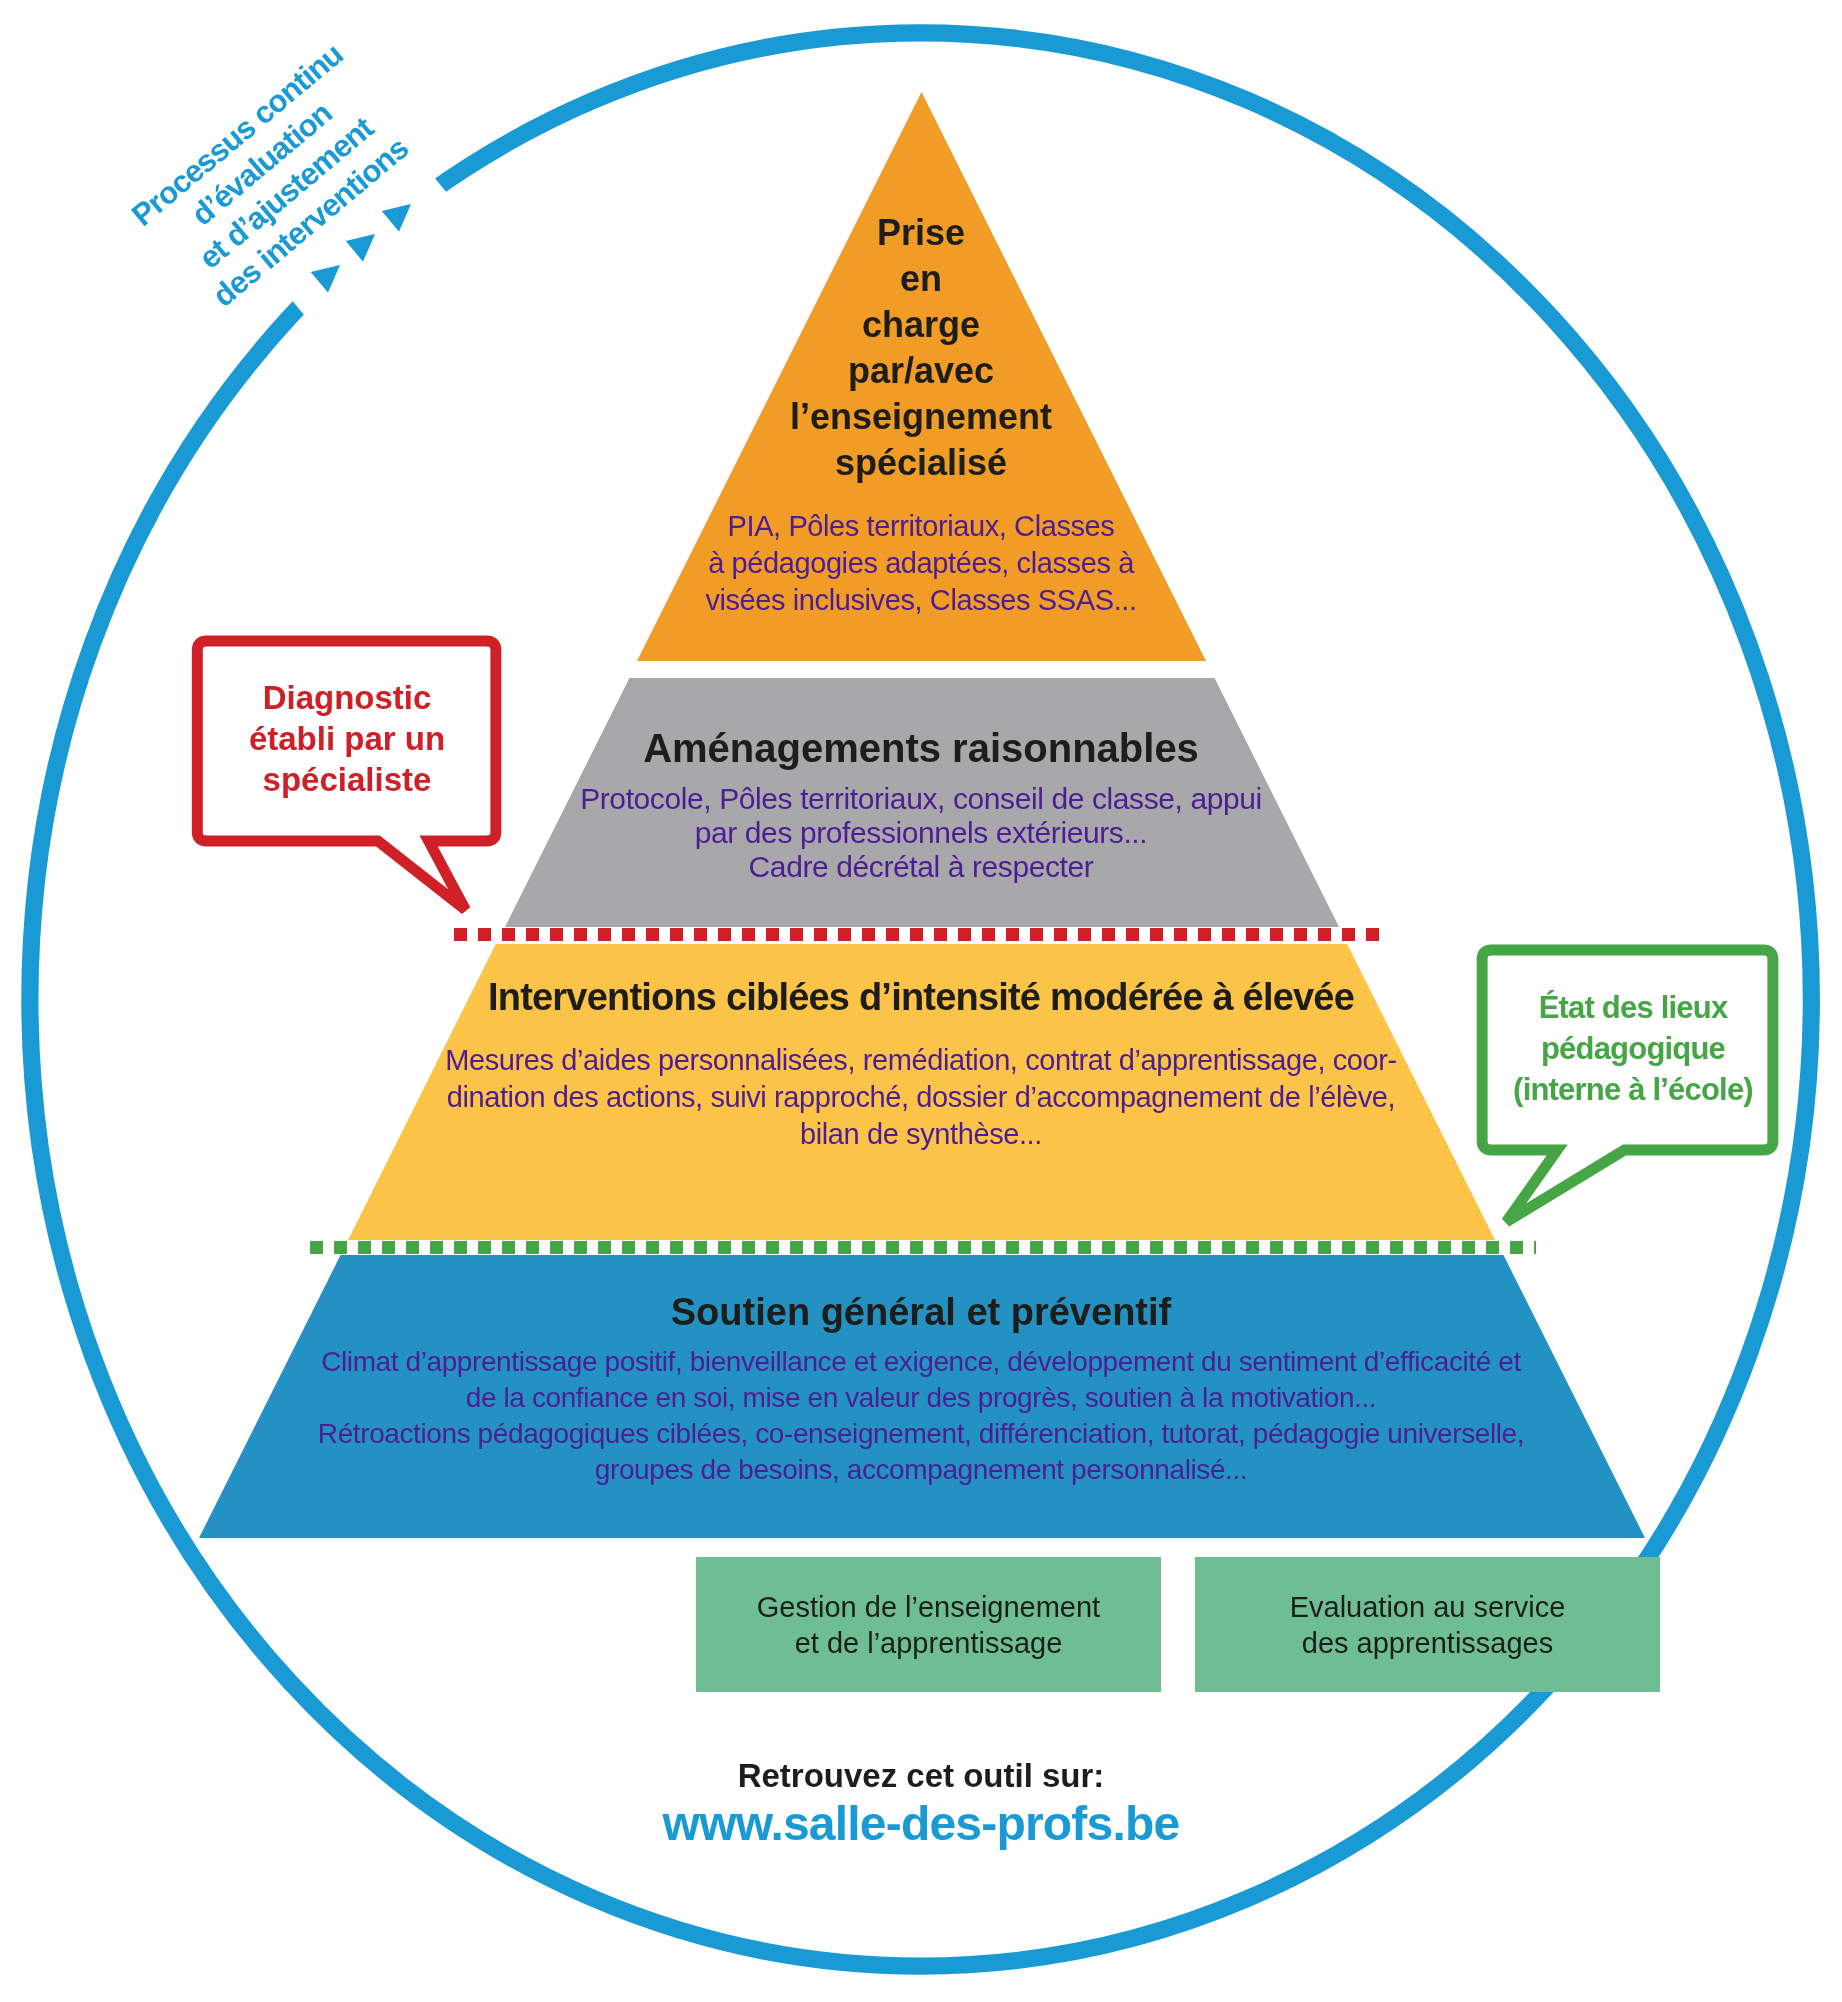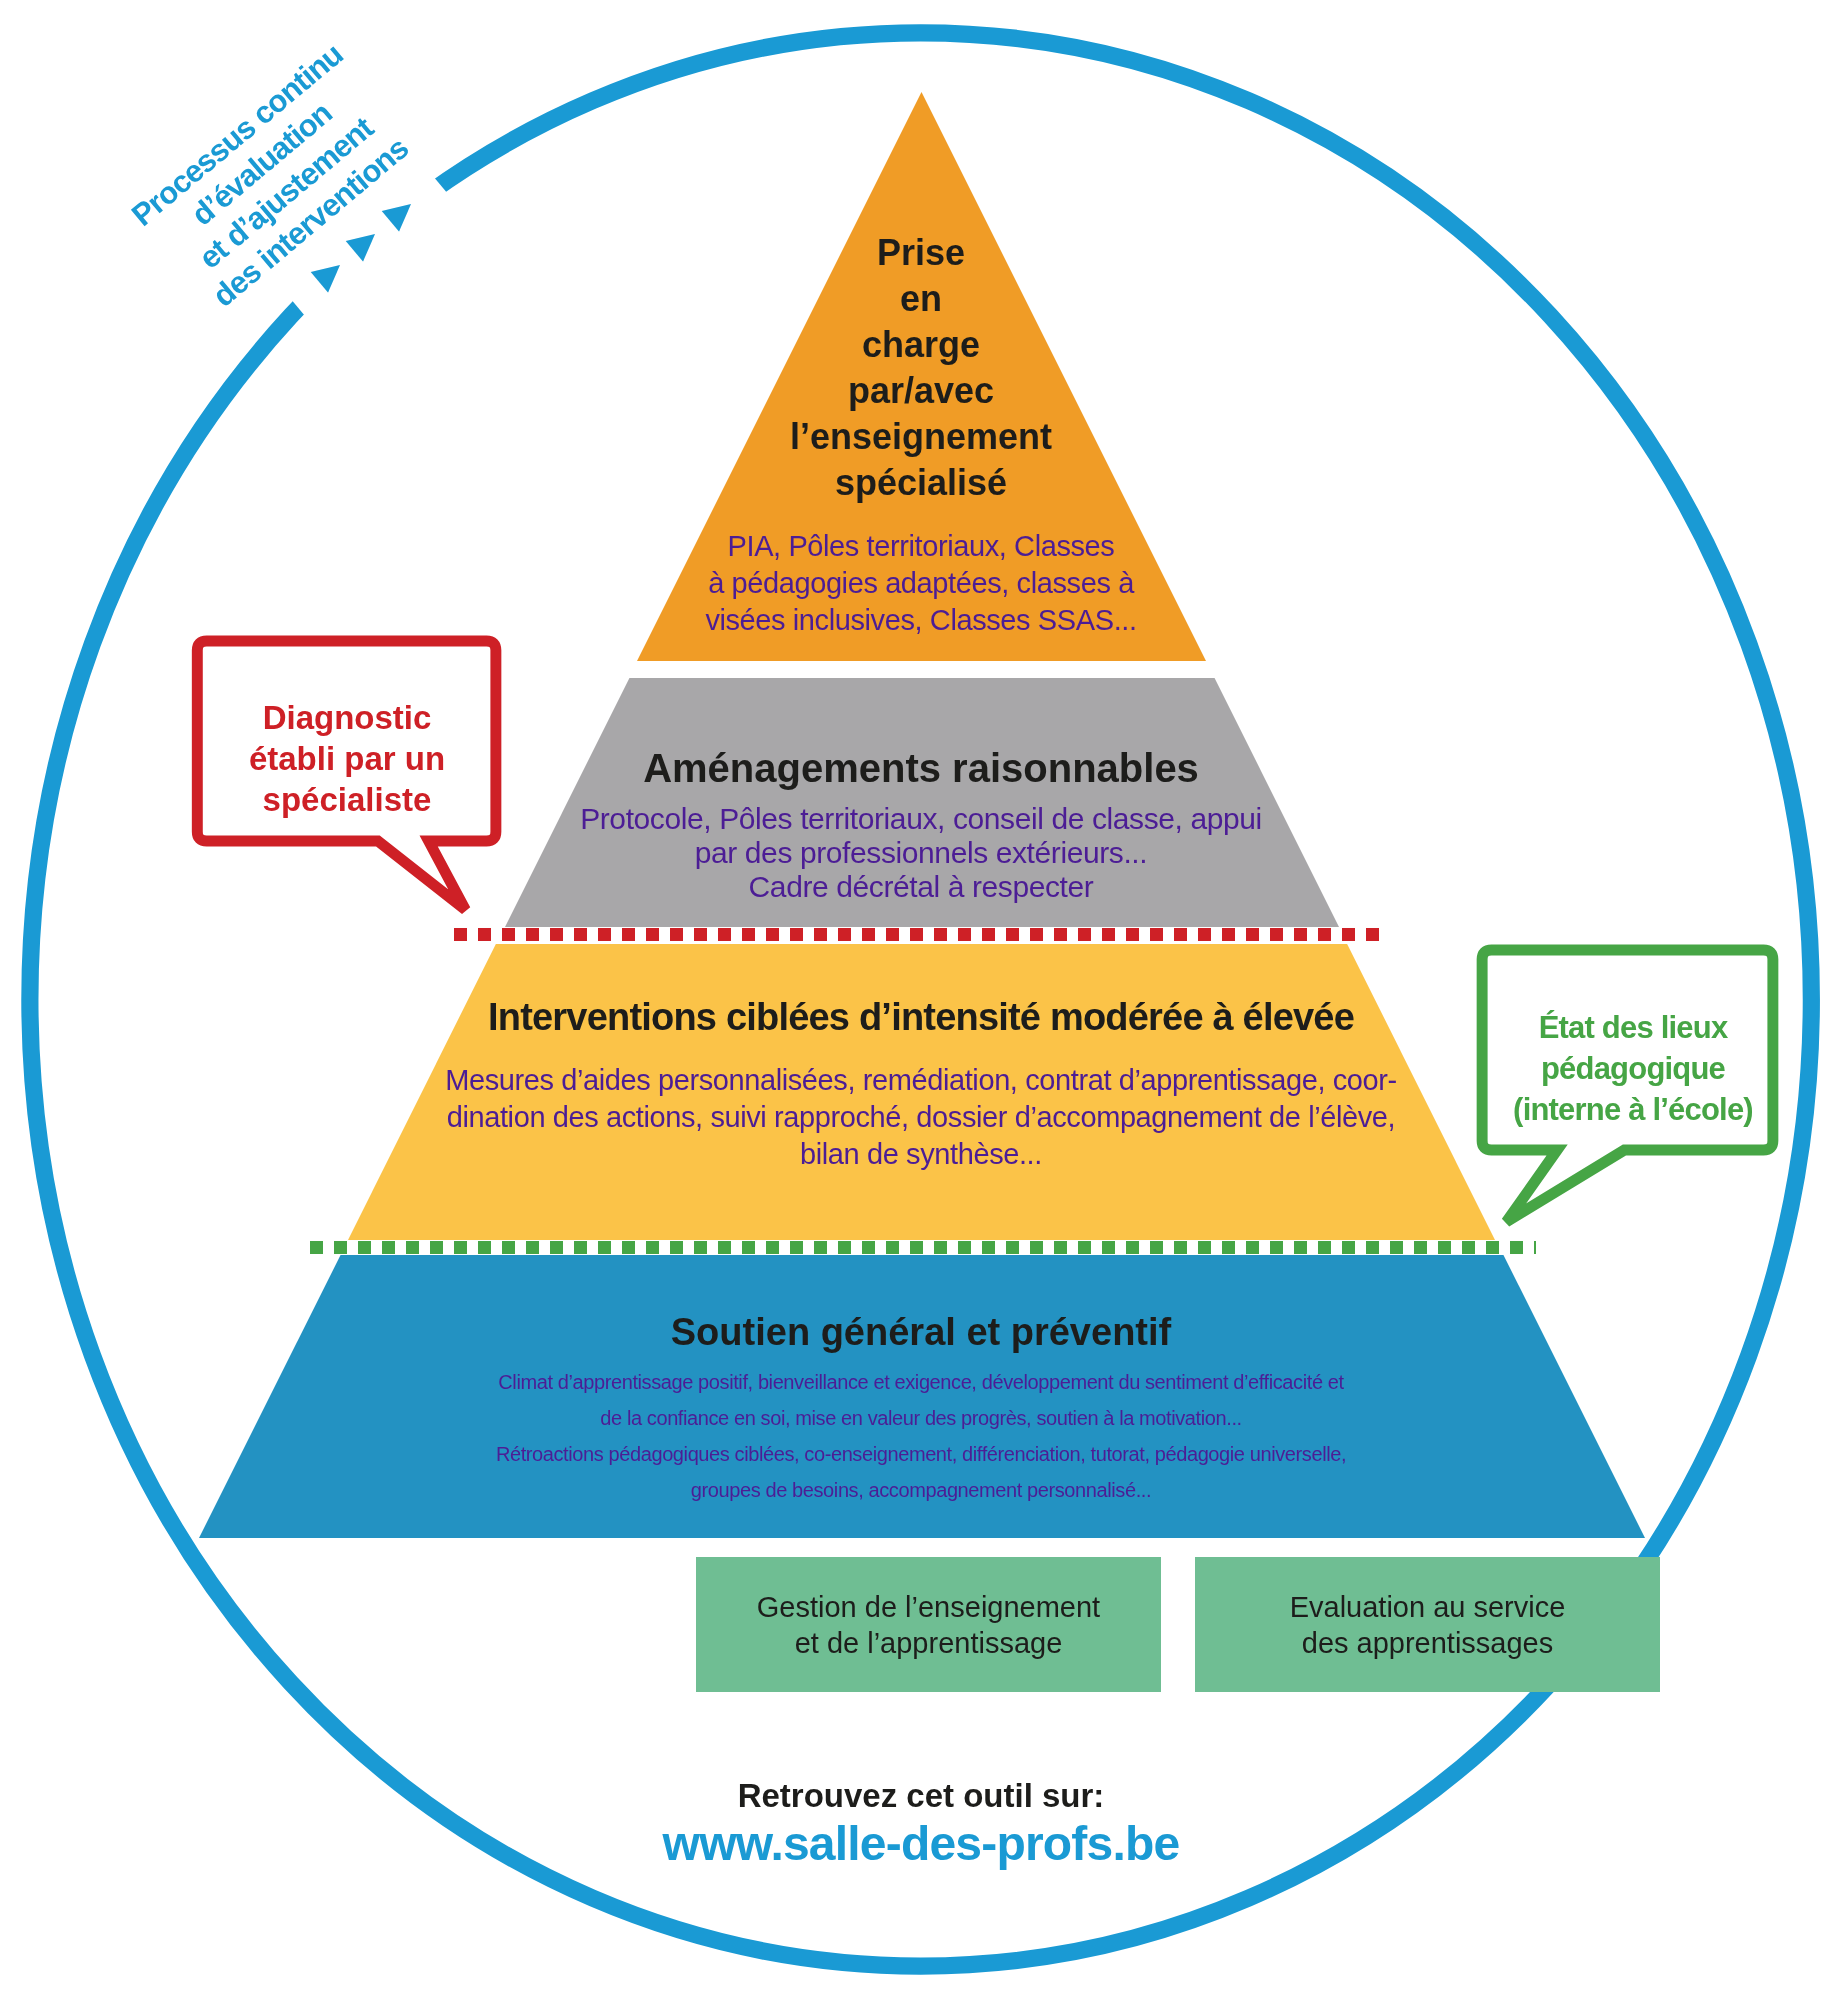--- a/index.html
+++ b/index.html
@@ -2,21 +2,21 @@
 <html style="font-size:12.5px"><head>
 <meta charset="utf-8">
 <style>
   html,body{margin:0;padding:0;background:#ffffff;}
   #stage{
     position:relative;width:1842px;height:2002px;overflow:hidden;
     font-family:"Liberation Sans",sans-serif;background:#ffffff;
   }
   #stage *{box-sizing:border-box;}
   .abs{position:absolute;}
-  .cx{transform:translateX(-50%);margin-top:20px;}
+  .cx{transform:translateX(-50%);}
   .pre{white-space:pre-line;text-align:center;}
 
   
   #circle-svg{left:0;top:0;width:1842px;height:2002px;}
   .circle-mask{
     left:275px;top:211px;width:188px;height:70px;background:#ffffff;
     transform:rotate(-40deg);
   }
   .proc-arrow{
     color:#1A9AD4;font-size:33px;line-height:33px;font-weight:bold;
@@ -45,21 +45,21 @@
   .lvl-heading{color:#1D1D1B;font-weight:bold;}
   .lvl-details{color:#4c1d95;letter-spacing:-0.4px;}
 
   #orange-heading{left:921px;top:210px;width:548px;font-size:36px;line-height:46px;}
   #orange-details{left:921px;top:508px;width:548px;font-size:29px;line-height:37px;}
   #gray-heading{left:921px;top:726px;width:939px;font-size:40px;line-height:44px;}
   #gray-details{left:921px;top:782px;width:986px;font-size:30px;line-height:34px;}
   #yellow-heading{left:921px;top:976px;width:1173px;font-size:38px;line-height:42px;letter-spacing:-0.8px;}
   #yellow-details{left:921px;top:1042px;width:1173px;font-size:29px;line-height:37px;}
   #blue-heading{left:921px;top:1291px;width:1173px;font-size:38px;line-height:42px;}
-  #blue-details{left:921px;top:1344px;width:1580px;font-size:20px;line-height:36px;}
+  #blue-details{left:921px;top:1344px;width:1580px;font-size:28px;line-height:36px;}
 
   
   .dash-row{height:13.3px;}
   #dash-red{left:454px;top:928px;width:935px;
     background:repeating-linear-gradient(90deg,#CE2026 0 13.3px,transparent 13.3px 24px);}
   #dash-green{left:310px;top:1241px;width:1226px;
     background:repeating-linear-gradient(90deg,#46A545 0 13.3px,transparent 13.3px 24px);}
 
   
   .bubble-label{font-weight:bold;text-align:center;white-space:pre-line;}

